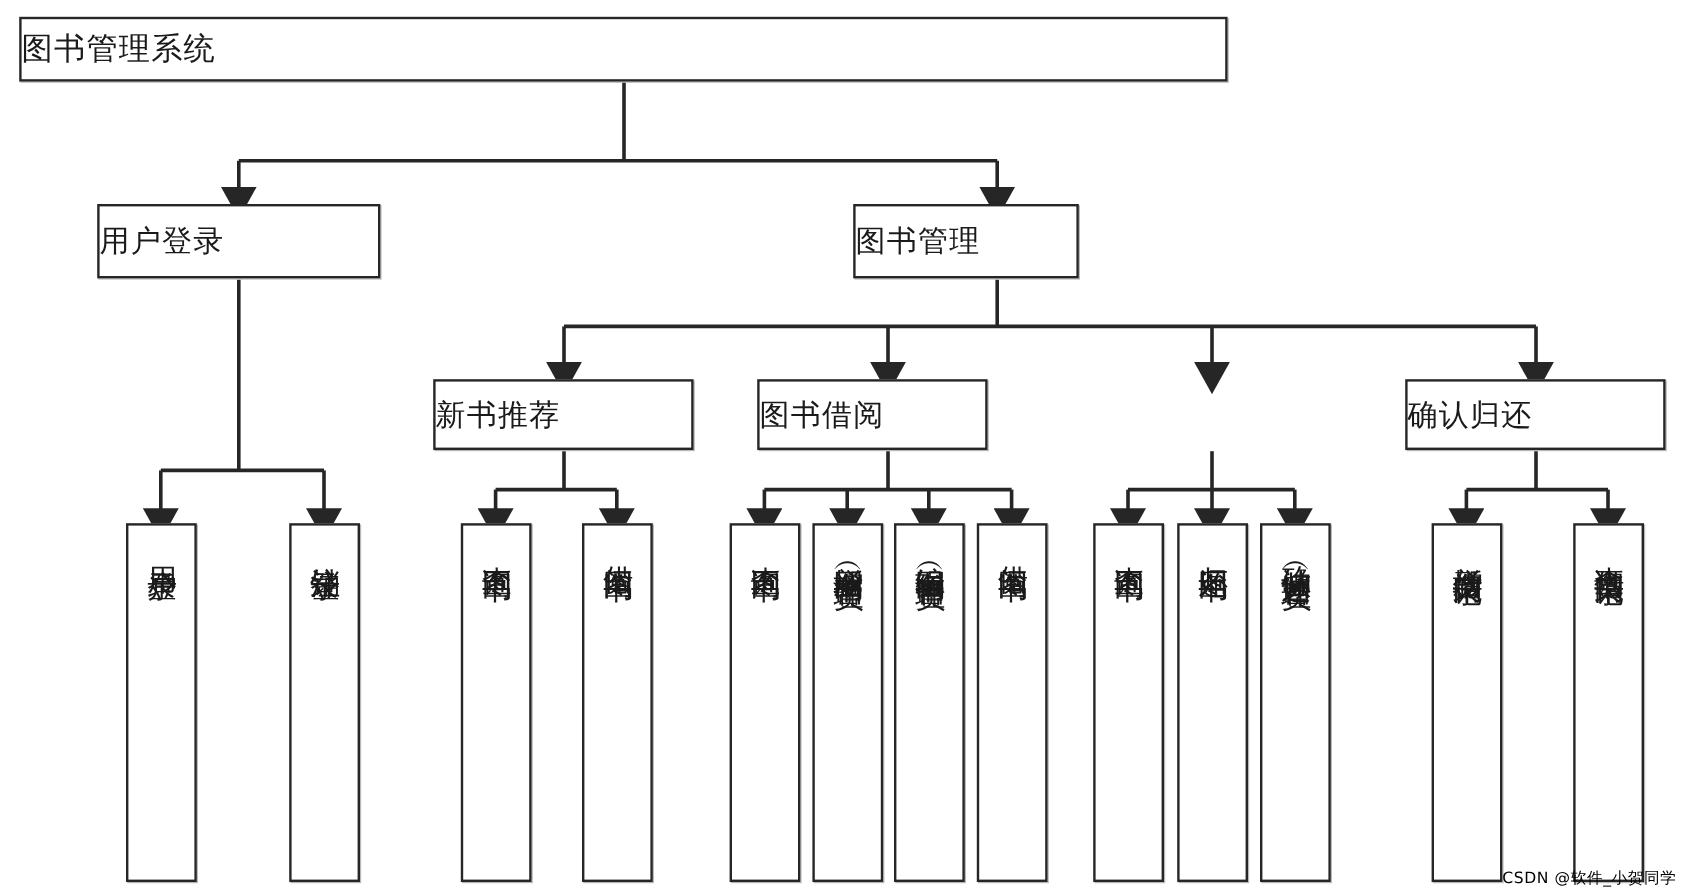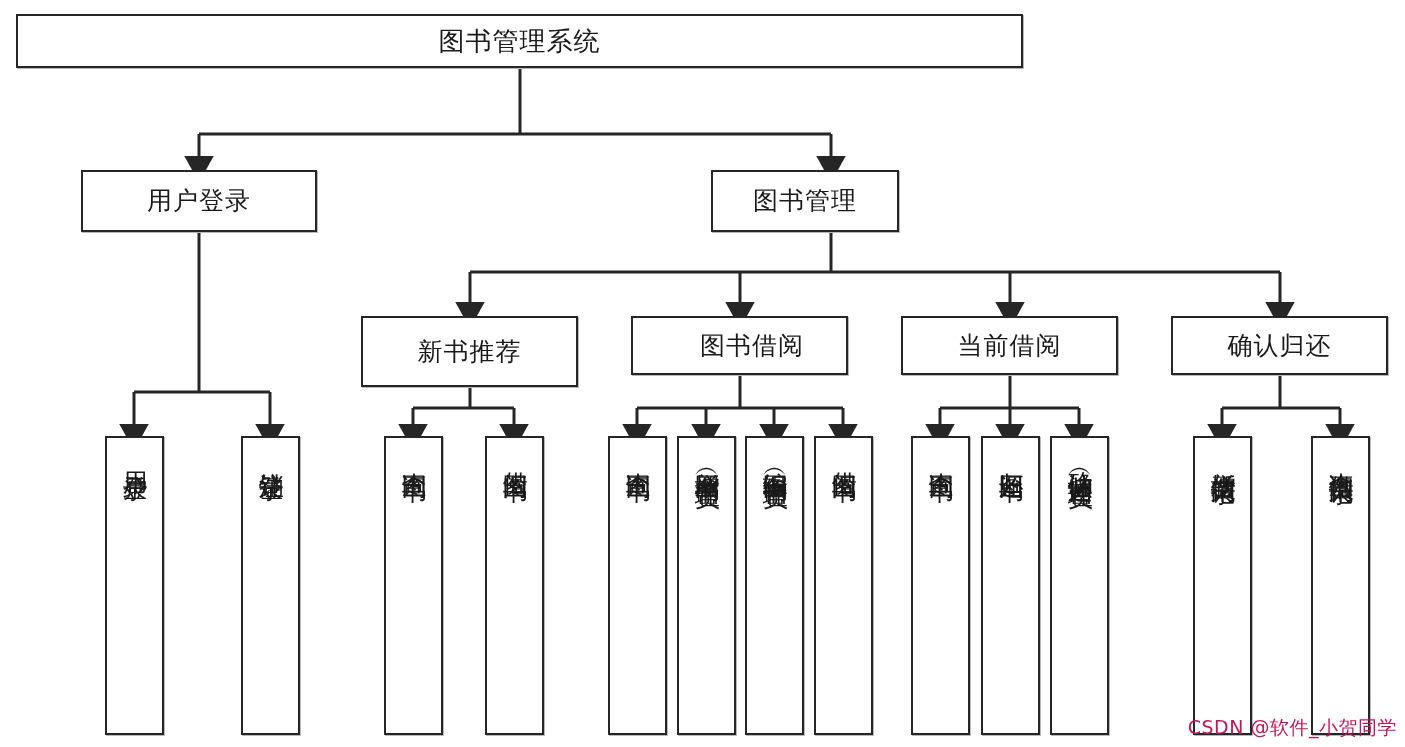--- a/index.html
+++ b/index.html
@@ -26,21 +26,20 @@
     height: 747px;
     pointer-events: none;
   }
   .node {
     position: absolute;
     box-sizing: border-box;
     border: 2px solid #262626;
     background: #ffffff;
     display: flex;
     align-items: center;
-    justify-content: center;
     color: #1a1a1a;
     box-shadow: 1px 1px 0 #b9b9b9;
   }
   .node-label {
     display: block;
     text-align: center;
     line-height: 1.18;
     white-space: nowrap;
   }
   
@@ -62,22 +61,22 @@
     text-orientation: upright;
     font-size: 25px;
     line-height: 1.05;
     letter-spacing: 2px;
     white-space: nowrap;
   }
   .watermark {
     position: absolute;
     right: 8px;
     bottom: 6px;
-    font-size: 19px;
-    color: #be185d;
+    font-size: 13px;
+    color: #000000;
     letter-spacing: 0.5px;
     white-space: nowrap;
     user-select: none;
     margin-top: 37px;
   }
 </style>
 </head>
 <body>
 
 <div id="diagram-root">
@@ -136,28 +135,25 @@
     <span class="node-label">图书管理系统</span>
   </div>
 
   <div class="node horiz" style="left:81px; top:170px; width:236px; height:62px;">
     <span class="node-label">用户登录</span>
   </div>
   <div class="node horiz" style="left:711px; top:170px; width:188px; height:62px;">
     <span class="node-label">图书管理</span>
   </div>
 
-  <div class="node horiz" style="left:361px; top:316px; width:217px; height:71px;">
+  <div class="node horiz" style="left:361px; top:316px; width:217px; height:59px;">
     <span class="node-label">新书推荐</span>
   </div>
-  <div class="node horiz" style="left:631px; top:316px; width:217px; height:59px;padding-left:25px;">
+  <div class="node horiz" style="left:631px; top:316px; width:192px; height:59px;">
     <span class="node-label">图书借阅</span>
-  </div>
-  <div class="node horiz" style="left:901px; top:316px; width:217px; height:59px;">
-    <span class="node-label">当前借阅</span>
   </div>
   <div class="node horiz" style="left:1171px; top:316px; width:217px; height:59px;">
     <span class="node-label">确认归还</span>
   </div>
 
   <div class="node vert" style="left:105px; top:436px; width:59px; height:299px;">
     <span class="node-label">用户登录</span>
   </div>
   <div class="node vert" style="left:241px; top:436px; width:59px; height:299px;">
     <span class="node-label">注销登录</span>

